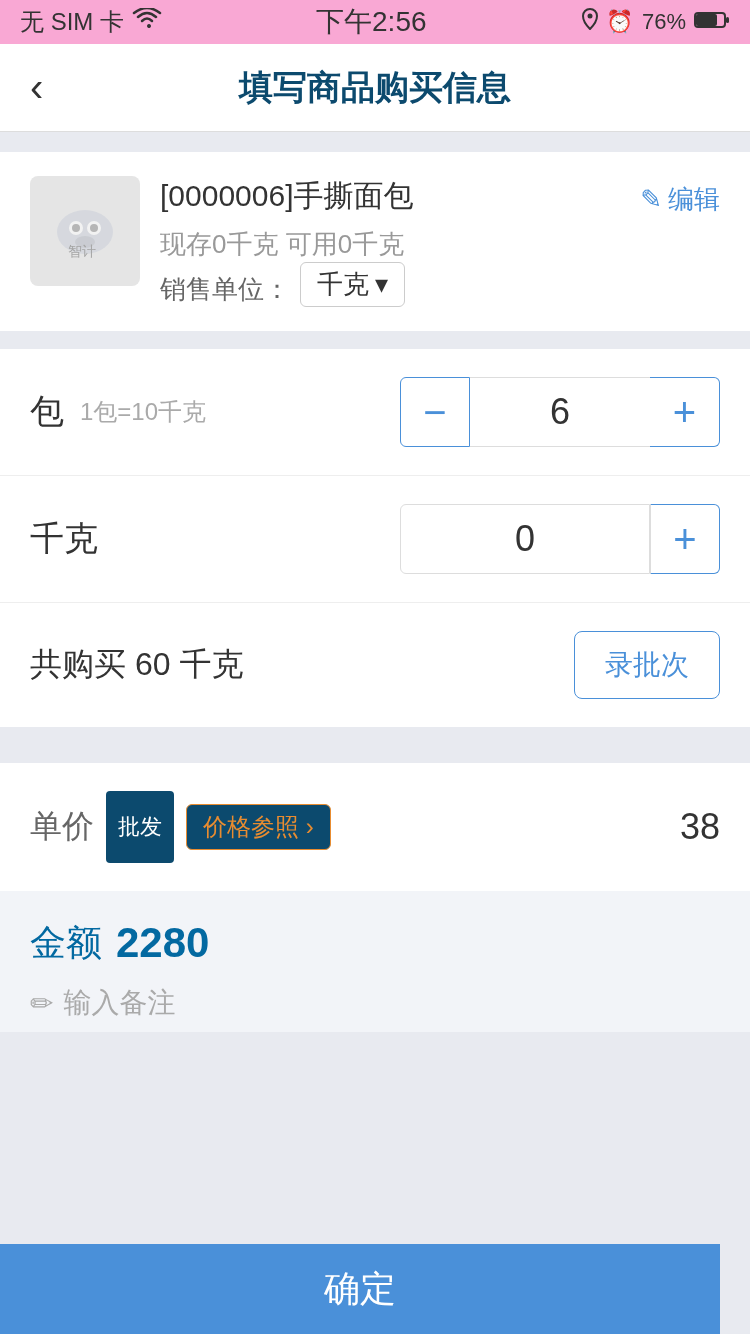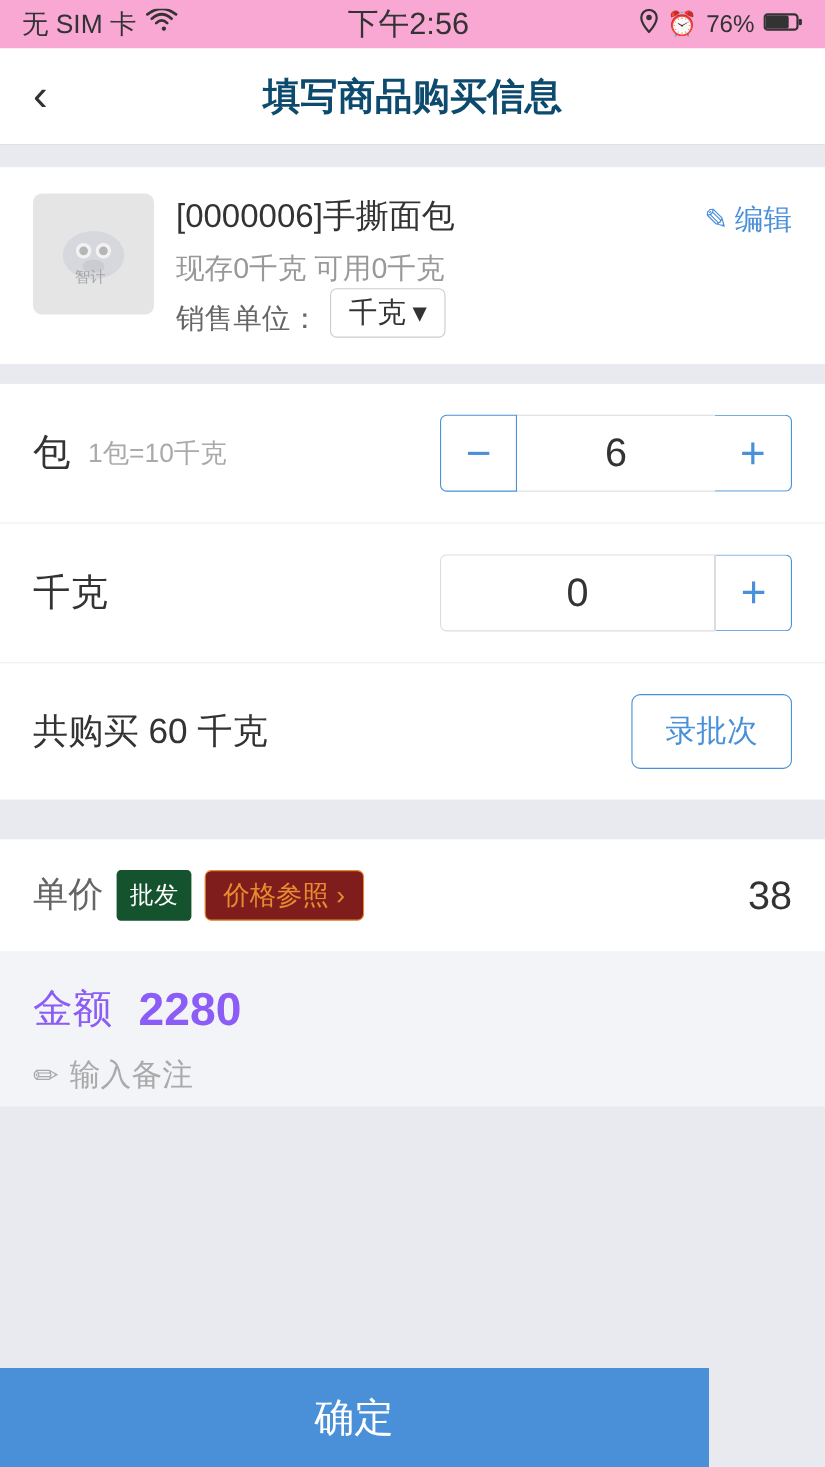--- a/index.html
+++ b/index.html
@@ -202,30 +202,30 @@
     .price-section {
       background: #fff;
       margin-top: 18px;
       padding: 28px 30px;
       display: flex;
       align-items: center;
       gap: 12px;
     }
     .price-label { font-size: 32px; color: #666; }
     .price-tag {
-      background: #14532d;
+      background: #0c4a6e;
       color: #fff;
       font-size: 22px;
-      padding: 8px 12px;
+      padding: 21px 12px;
       border-radius: 4px;
     }
     .price-ref-btn {
       border: 1px solid #e88c30;
       color: #e88c30;
-      background: #7f1d1d;
+      background: #0c4a6e;
       border-radius: 6px;
       padding: 6px 16px;
       font-size: 24px;
       cursor: pointer;
       display: flex;
       align-items: center;
       gap: 4px;
     }
     .price-value {
       margin-left: auto;
@@ -234,24 +234,24 @@
       font-weight: 500;
     }
 
     
     .amount-section {
       background: #f2f4f8;
       padding: 28px 30px 10px 30px;
     }
     .amount-row {
       display: flex;
-      align-items: flex-end;
-      gap: 24px;
+      align-items: flex-start;
+      gap: 14px;
       font-size: 36px;
-      color: #8b5cf6;
+      color: #0369a1;
       font-weight: 500;
     }
     .amount-value { font-size: 42px; font-weight: 600; }
     .note-row {
       display: flex;
       align-items: center;
       gap: 10px;
       margin-top: 16px;
       color: #aaa;
       font-size: 28px;
@@ -261,21 +261,21 @@
     .bottom-area {
       background: #e8eaf0;
       height: 320px;
     }
 
     
     .confirm-bar {
       position: fixed;
       bottom: 0;
       left: 0;
-      width: 644px;
+      width: 720px;
       height: 90px;
       background: #4a90d9;
       display: flex;
       align-items: center;
       justify-content: center;
       cursor: pointer;
     }
     .confirm-label {
       font-size: 36px;
       color: #fff;

